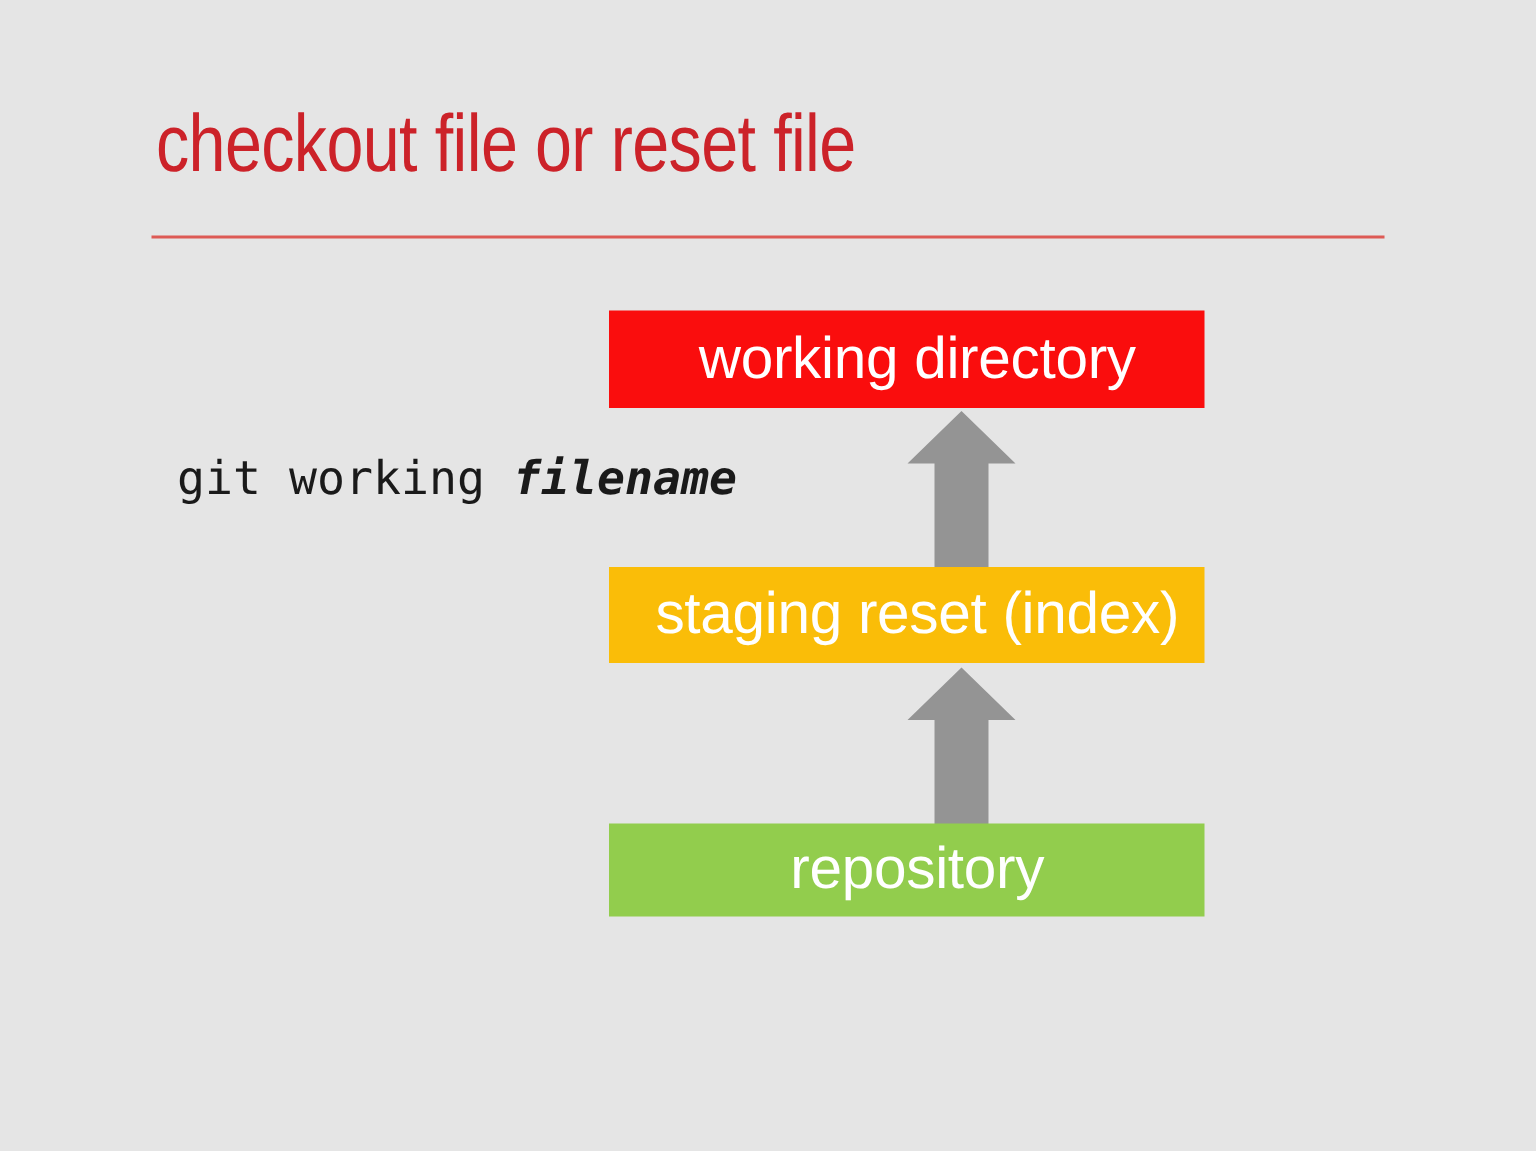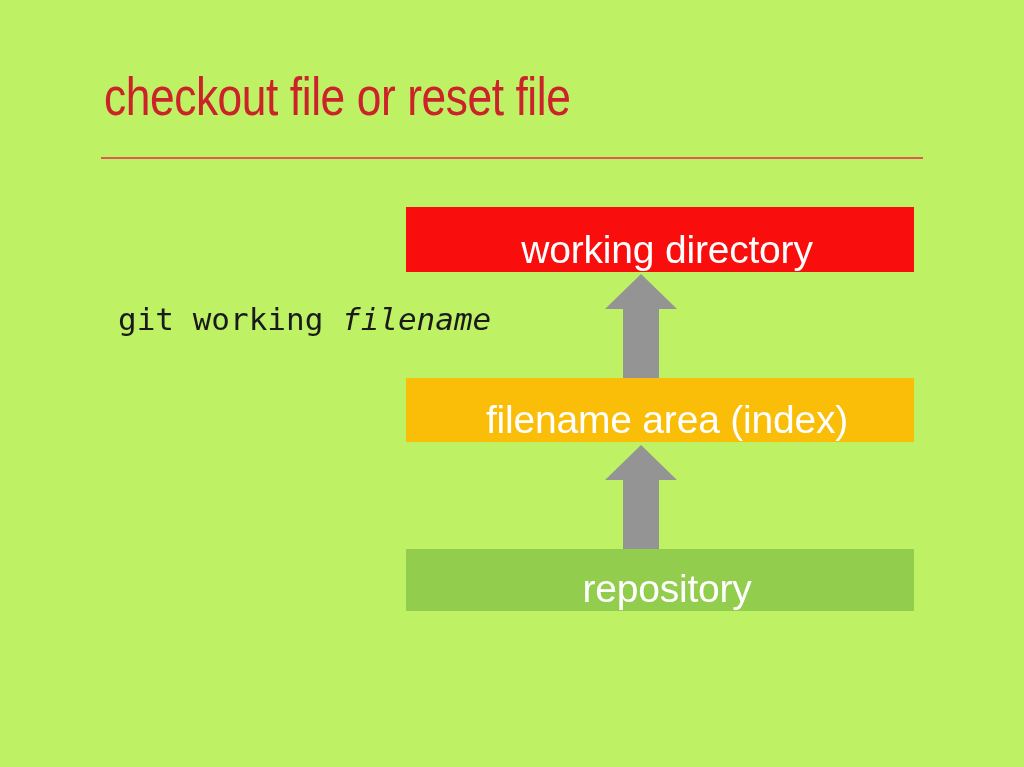--- a/index.html
+++ b/index.html
@@ -7,21 +7,21 @@
     padding: 0;
     background: #ffffff;
   }
   body {
     font-family: "Liberation Sans", sans-serif;
   }
   .slide {
     position: relative;
     width: 1024px;
     height: 767px;
-    background: #bef264;
+    background: #e5e5e5;
     overflow: hidden;
   }
 
   
   .title {
     position: absolute;
     left: 104px;
     top: 68px;
     width: 820px;
     font-family: "Liberation Sans", sans-serif;
@@ -48,23 +48,23 @@
     position: absolute;
     left: 0;
     top: 0;
     width: 1024px;
     height: 767px;
   }
 
   .box {
     position: absolute;
     left: 406px;
-    width: 508px;
+    width: 397px;
     display: flex;
-    align-items: flex-end;
+    align-items: center;
     justify-content: center;
     color: #ffffff;
     font-family: "Liberation Sans", sans-serif;
     font-weight: 400;
     font-size: 39px;
     letter-spacing: -0.2px;
     box-sizing: border-box;
     padding-left: 14px;
   }
   .box-working {
@@ -110,21 +110,21 @@
     font-family: "DejaVu Sans Mono", "Liberation Mono", monospace;
     font-size: 31px;
     color: #1a1a1a;
     white-space: nowrap;
     letter-spacing: 0px;
   }
   .command-checkout { top: 301px; }
   .command-reset { top: 472px; }
   .command .cmd-arg {
     font-style: italic;
-    font-weight: normal;
+    font-weight: bold;
   }
 </style>
 </head>
 <body>
 
 <div class="slide">
 
   <div class="title">checkout file or reset file</div>
   <div class="title-rule"></div>
 
@@ -134,21 +134,21 @@
       <span>working directory</span>
     </div>
 
     <div class="arrow arrow-upper">
       <svg viewBox="0 0 74 108" preserveAspectRatio="none" aria-hidden="true">
         <polygon points="37,2 73,37 55,37 55,108 19,108 19,37 1,37" fill="#949494"></polygon>
       </svg>
     </div>
 
     <div class="box box-staging">
-      <span>filename area (index)</span>
+      <span>staging reset (index)</span>
     </div>
 
     <div class="arrow arrow-lower">
       <svg viewBox="0 0 74 108" preserveAspectRatio="none" aria-hidden="true">
         <polygon points="37,2 73,37 55,37 55,108 19,108 19,37 1,37" fill="#949494"></polygon>
       </svg>
     </div>
 
     <div class="box box-repository">
       <span>repository</span>

